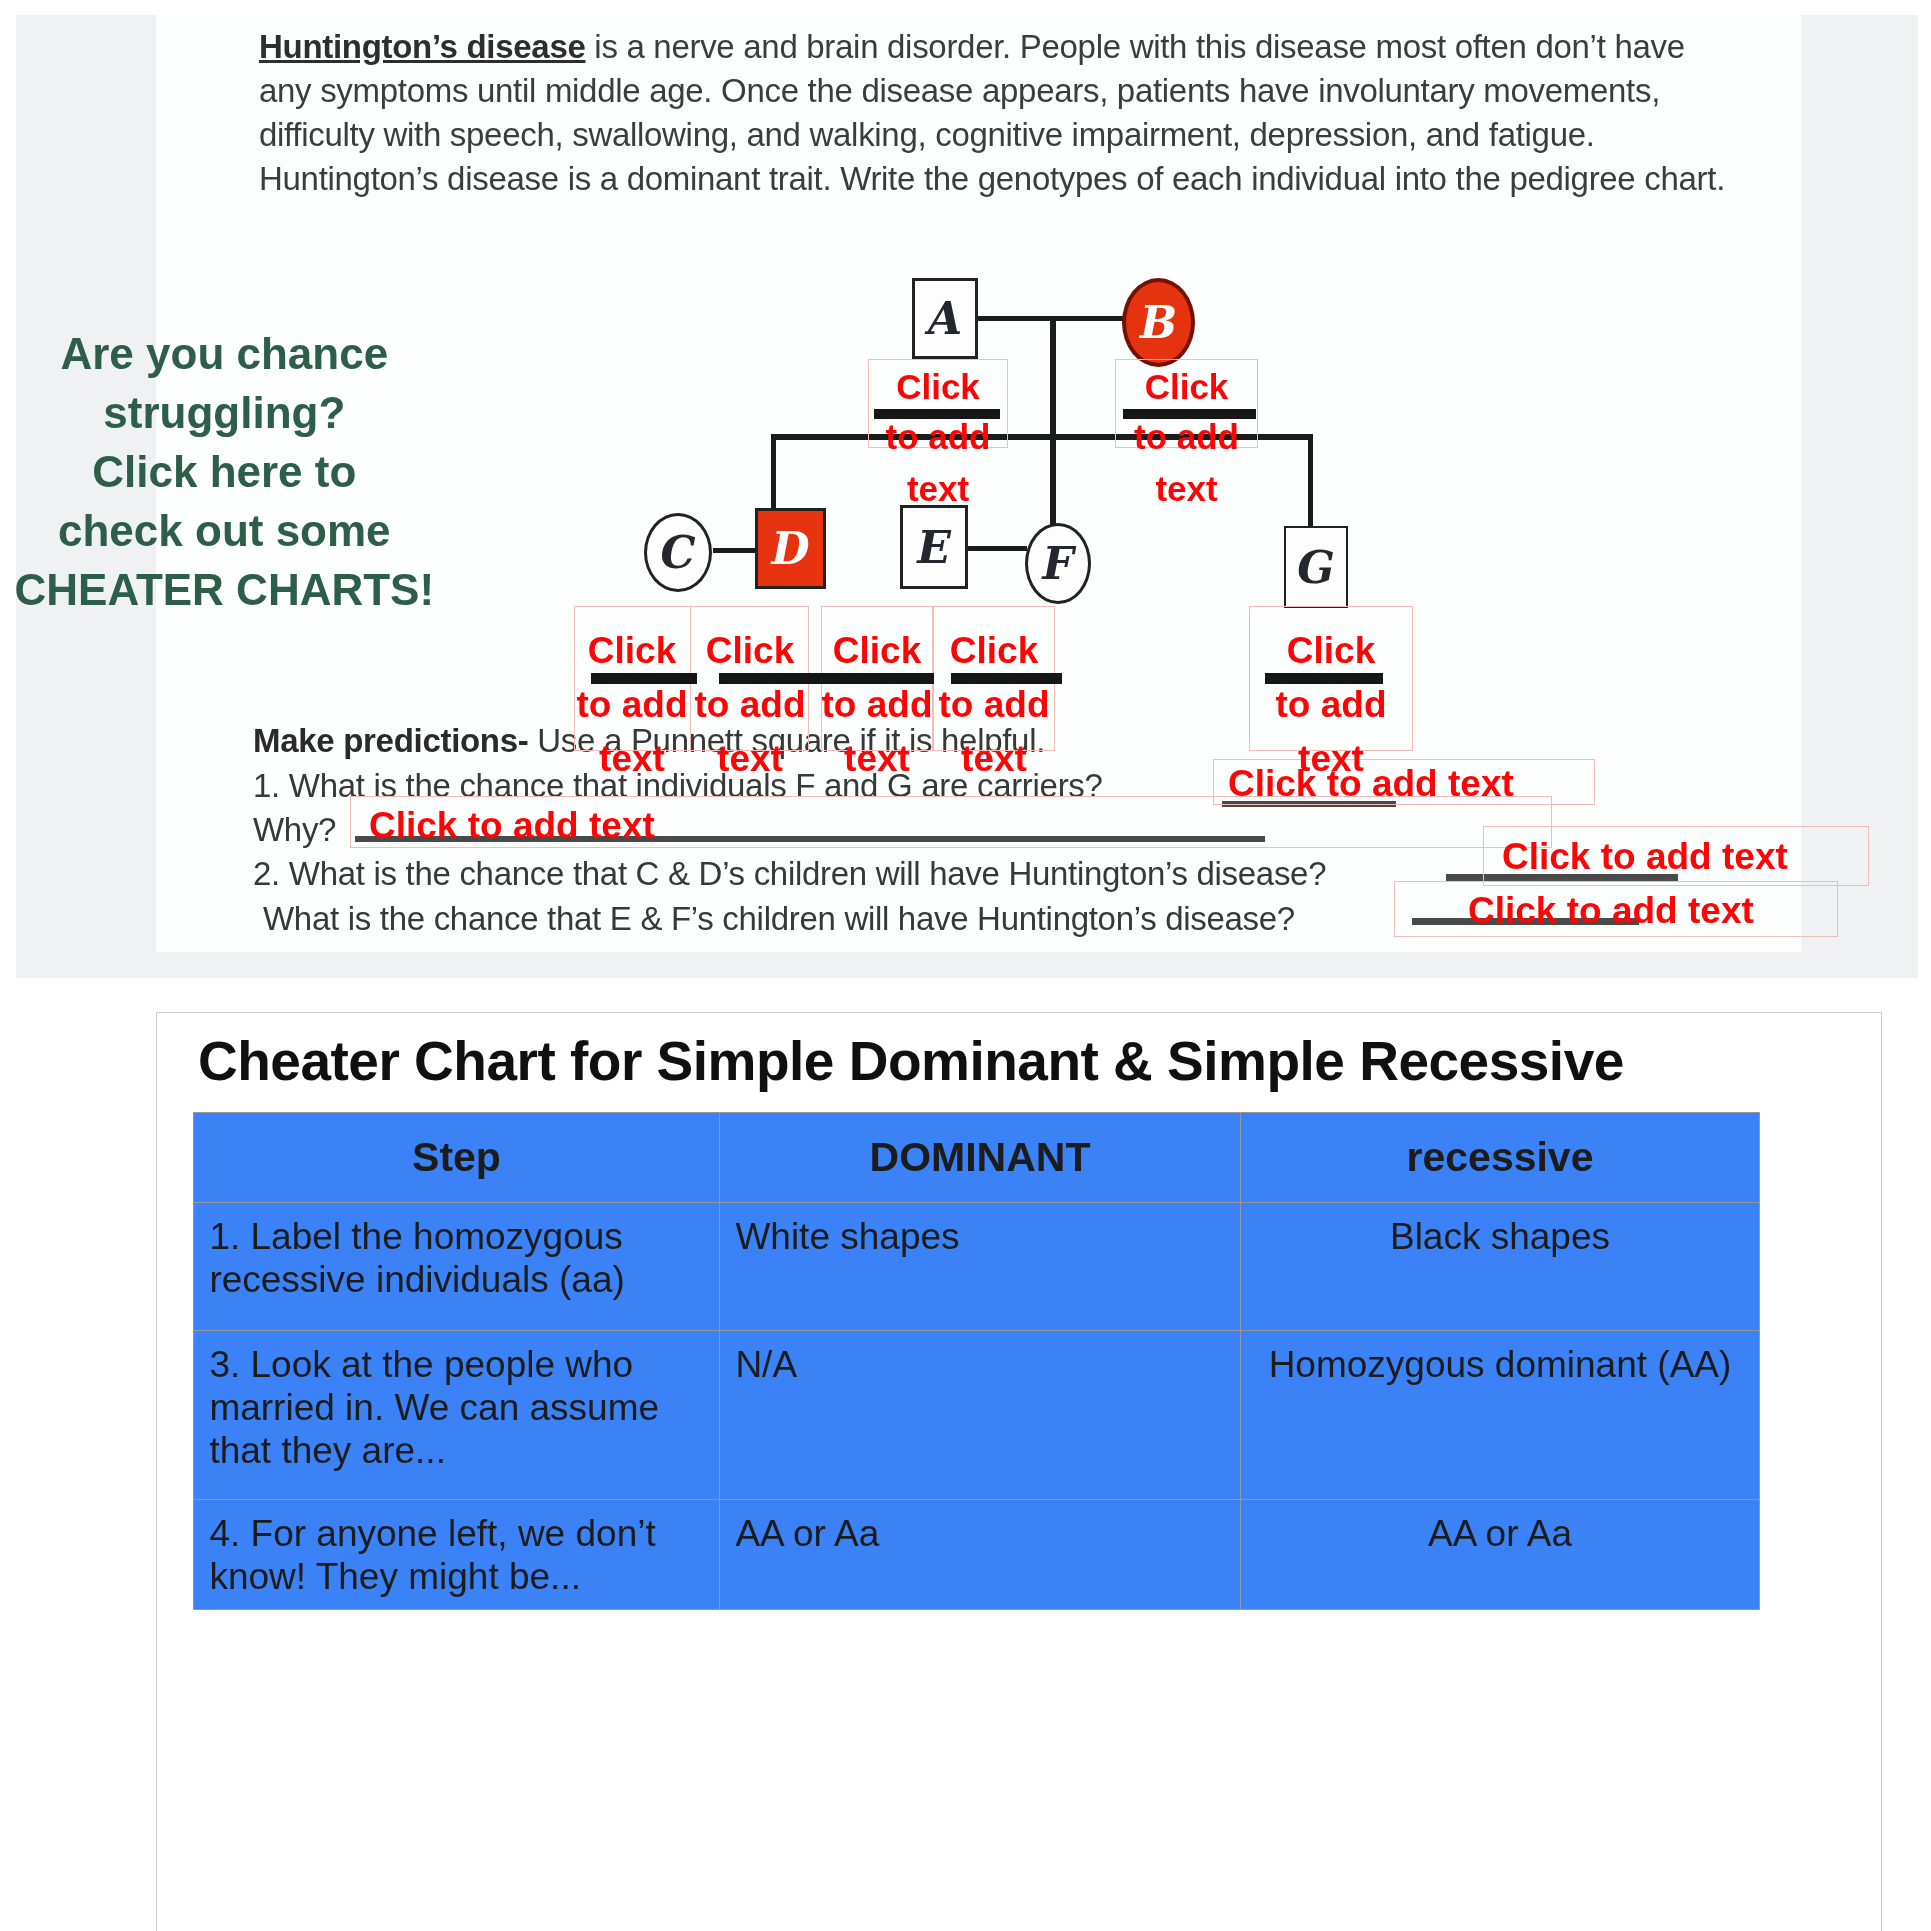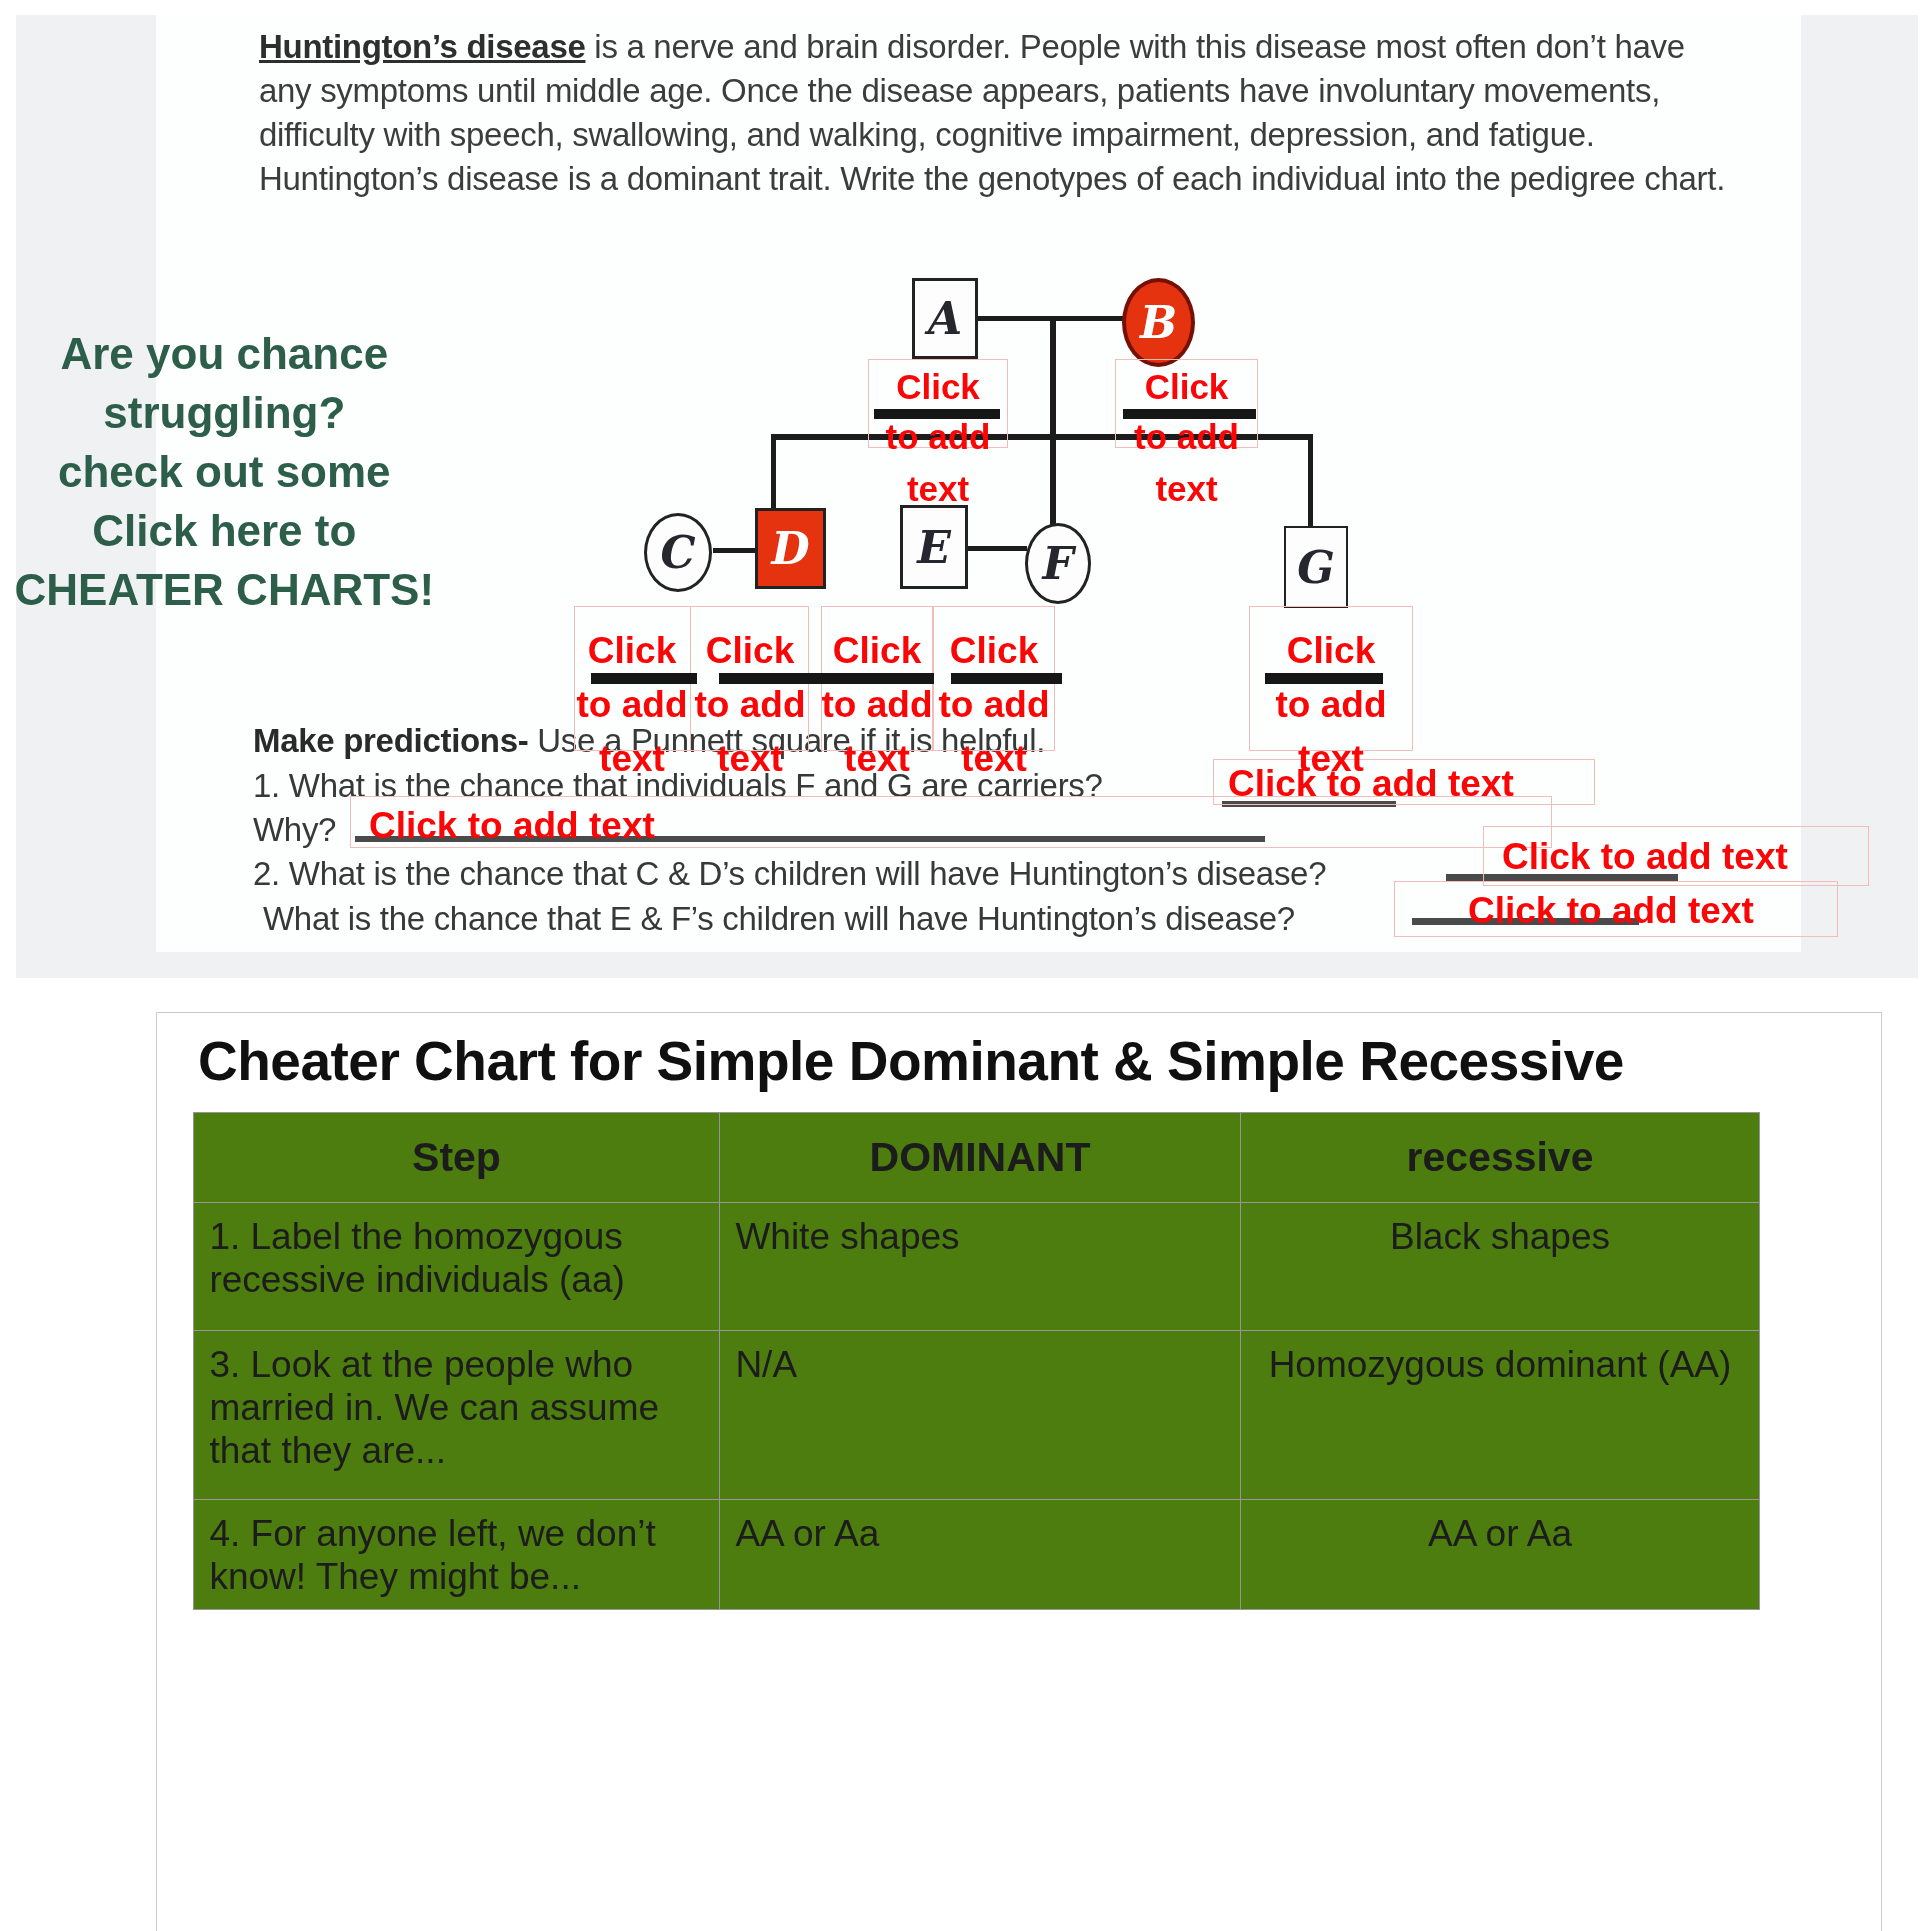--- a/index.html
+++ b/index.html
@@ -41,42 +41,42 @@
   .ans{color:#fa0606;font-weight:700;font-size:37px;white-space:nowrap;z-index:6;}
   .ans-box{box-sizing:border-box;border:1.9px solid #f2bcba;z-index:4;}
   .u-bar{background:#4a4a4a;z-index:3;}
 
   
   .slide2{left:156px;top:1012px;width:1726px;height:975px;background:#fff;
           border:1.9px solid #c8ccce;box-sizing:border-box;}
   .chart-title{left:198px;top:1029px;width:1593px;font-size:55px;font-weight:700;
                color:#101010;letter-spacing:-0.5px;}
   table.cheat{border-collapse:collapse;position:absolute;left:193px;top:1112px;}
-  table.cheat td,table.cheat th{border:1.9px solid #96969b;background:#4d7c0f;
+  table.cheat td,table.cheat th{border:1.9px solid #96969b;background:#3b82f6;
         font-size:37px;line-height:43px;color:#1c1c1c;vertical-align:top;
         padding:11.6px 15.4px;box-sizing:border-box;font-weight:400;}
   table.cheat th{font-weight:700;font-size:41px;text-align:center;vertical-align:middle;}
   .c0{width:526px;text-align:left;}
   .c1{width:521px;text-align:left;}
   .c2{width:519px;text-align:center;}
   .rh0{height:90px;}.rh1{height:128px;}.rh2{height:243px;}.rh3{height:169px;}.rh4{height:105px;}
 </style>
 </head>
 <body>
 
 <div class="abs top-bg"></div>
 <div class="abs slide1"></div>
 
 <div class="abs intro"><b>Huntington’s disease</b><span> is a nerve and brain disorder. People with this disease most often don’t have any symptoms until middle age. Once the disease appears, patients have involuntary movements, difficulty with speech, swallowing, and walking, cognitive impairment, depression, and fatigue. Huntington’s disease is a dominant trait. Write the genotypes of each individual into the pedigree chart.</span></div>
 
 <div class="abs green-note">
   <div>Are you chance</div>
   <div>struggling?</div>
+  <div>Click here to</div>
   <div>check out some</div>
-  <div>Click here to</div>
   <div>CHEATER CHARTS!</div>
 </div>
 
 <div class="abs pline" style="left:978px;top:316px;width:145px;height:4.8px;"></div>
 <div class="abs pline" style="left:1050px;top:316px;width:5.8px;height:214px;"></div>
 <div class="abs pline" style="left:771px;top:434px;width:541px;height:5.8px;"></div>
 <div class="abs pline" style="left:771px;top:434px;width:4.8px;height:77px;"></div>
 <div class="abs pline" style="left:1308px;top:434px;width:4.8px;height:97px;"></div>
 <div class="abs pline" style="left:713px;top:548px;width:44px;height:4.8px;"></div>
 <div class="abs pline" style="left:967px;top:546px;width:60px;height:4.8px;"></div>

